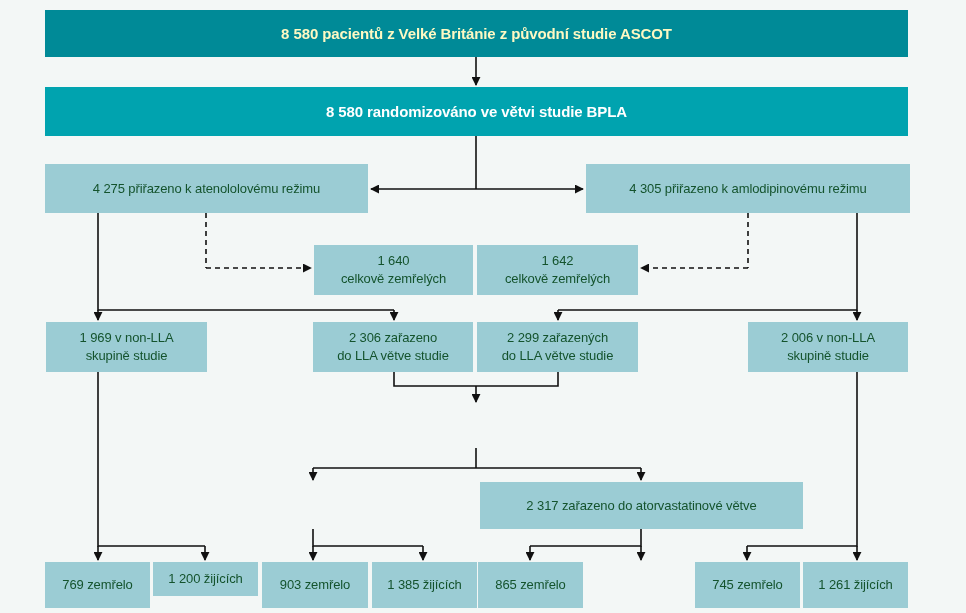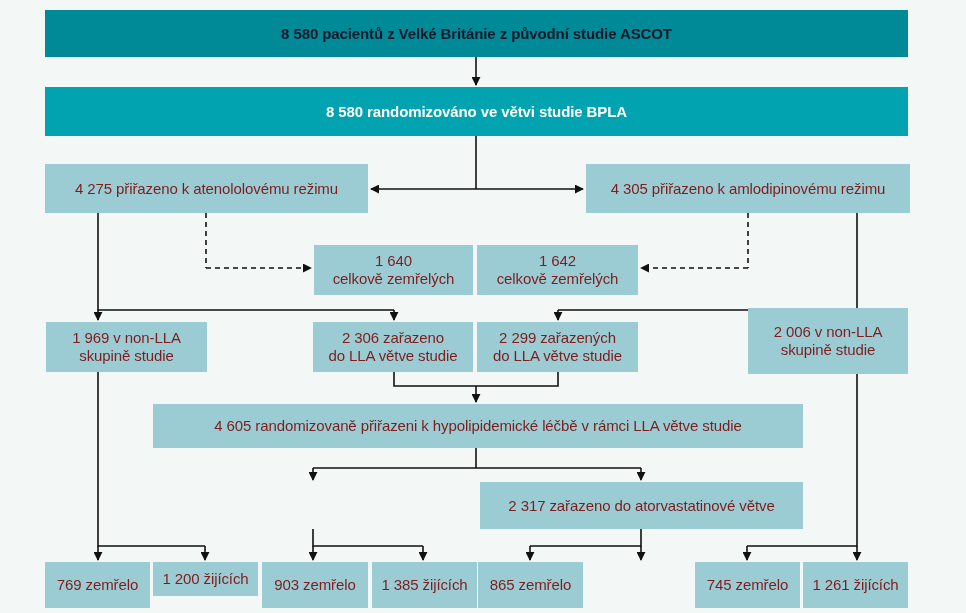--- a/index.html
+++ b/index.html
@@ -19,31 +19,31 @@
     left: 0; top: 0;
   }
   .bx {
     position: absolute;
     display: flex;
     flex-direction: column;
     align-items: center;
     justify-content: center;
     text-align: center;
     background: #9bccd4;
-    color: #7f1d1d;
-    font-size: 15px;
+    color: #14532d;
+    font-size: 13px;
     line-height: 18px;
     letter-spacing: -0.1px;
     box-sizing: border-box;
     padding: 2px 3px;
     white-space: nowrap;
   }
   .bx.teal1 {
     background: #008a97;
-    color: #0f172a;
+    color: #fef9c3;
     font-weight: bold;
     font-size: 15px;
   }
   .bx.teal2 {
     background: #00a3af;
     color: #ffffff;
     font-weight: bold;
     font-size: 15px;
   }
 </style>
@@ -144,28 +144,25 @@
   <div class="bx" style="left:313px; top:322px; width:160px; height:50px;">
     <span>2 306 zařazeno</span>
     <span>do LLA větve studie</span>
   </div>
 
   <div class="bx" style="left:477px; top:322px; width:161px; height:50px;">
     <span>2 299 zařazených</span>
     <span>do LLA větve studie</span>
   </div>
 
-  <div class="bx" style="left:748px; top:308px; width:160px; height:66px;">
+  <div class="bx" style="left:748px; top:322px; width:160px; height:50px;">
     <span>2 006 v non-LLA</span>
     <span>skupině studie</span>
   </div>
 
-  <div class="bx" style="left:153px; top:404px; width:650px; height:44px;">
-    <span>4 605 randomizovaně přiřazeni k hypolipidemické léčbě v rámci LLA větve studie</span>
-  </div>
 
 
   <div class="bx" style="left:480px; top:482px; width:323px; height:47px;">
     <span>2 317 zařazeno do atorvastatinové větve</span>
   </div>
 
   <div class="bx" style="left:45px; top:562px; width:105px; height:46px;">
     <span>769 zemřelo</span>
   </div>
   <div class="bx" style="left:153px; top:562px; width:105px; height:34px;">

